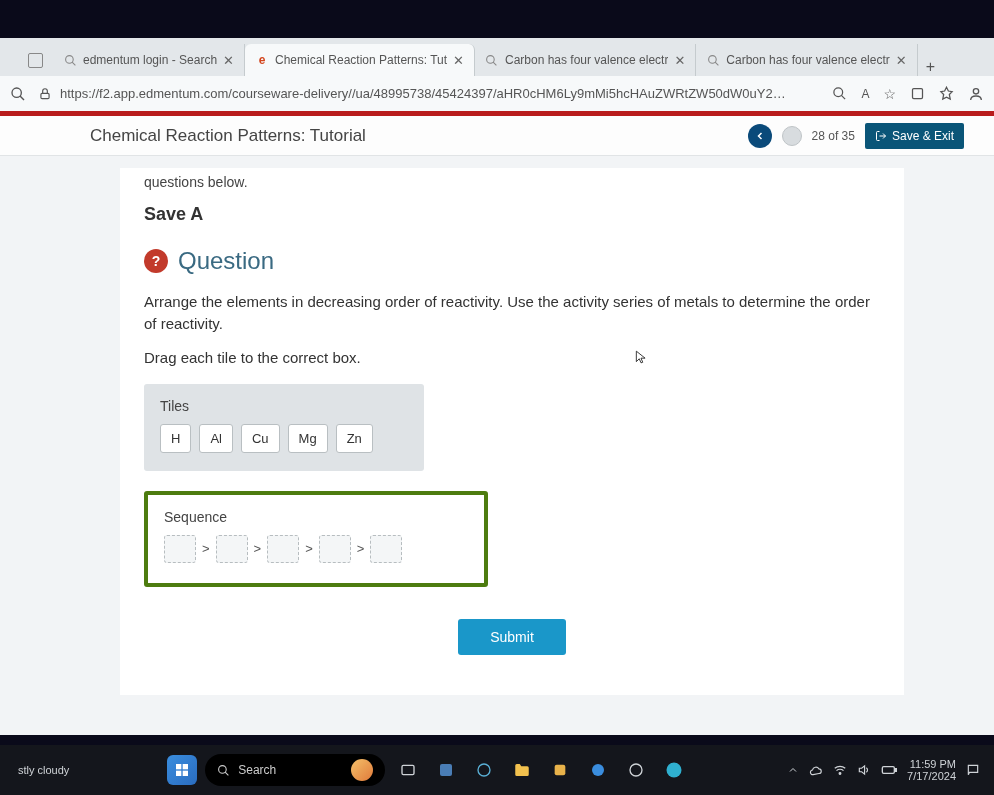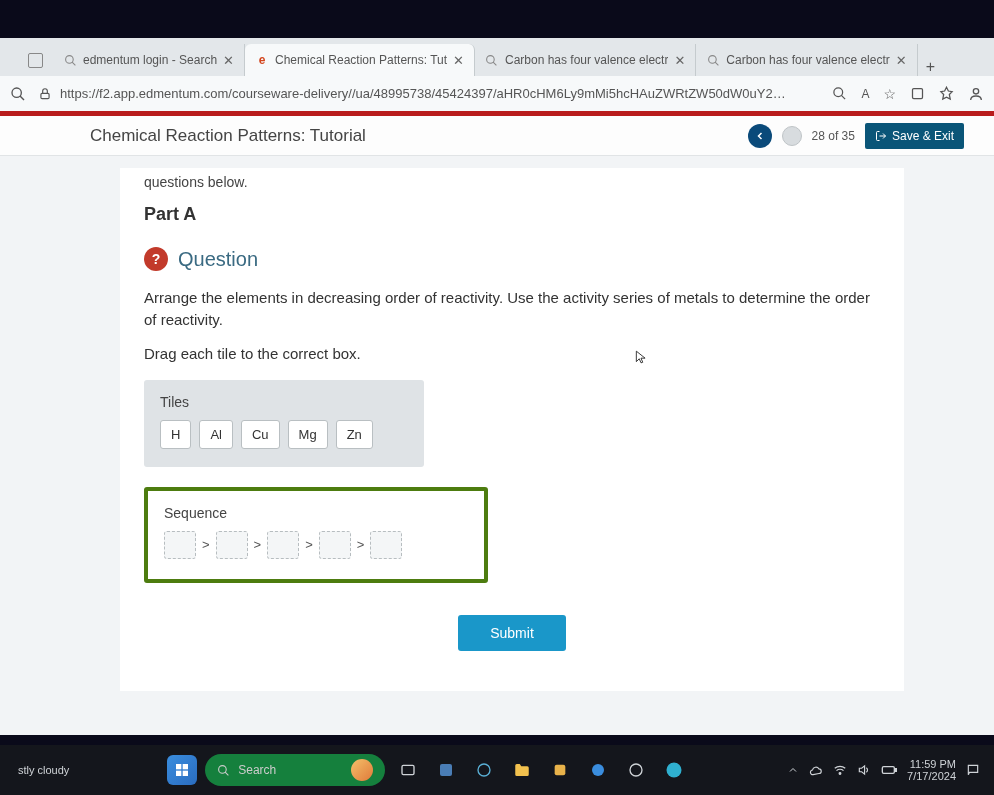--- a/index.html
+++ b/index.html
@@ -29,21 +29,21 @@
   .avatar-dot { width: 20px; height: 20px; border-radius: 50%; background: #d8dcdf; border: 1px solid #bfc4c7; }
   .progress-txt { font-size: 12px; color: #555; }
   .save-exit { background: #0a5578; color: #fff; padding: 6px 10px; font-size: 12px; border-radius: 2px; display: inline-flex; align-items: center; gap: 5px; }
 
   .content { flex: 1; background: #f2f4f6; padding: 0 90px 0 120px; overflow: auto; }
   .card { background: #fff; padding: 0 24px 30px 24px; margin-top: 12px; }
   .sub-note { font-size: 14px; color: #444; padding: 6px 0 14px 0; }
   .part-label { font-size: 18px; font-weight: 700; color: #333; margin-bottom: 22px; }
   .q-row { display: flex; align-items: center; gap: 10px; margin-bottom: 16px; }
   .q-badge { width: 24px; height: 24px; border-radius: 50%; background: #c23a2b; color: #fff; font-weight: 700; display: inline-flex; align-items: center; justify-content: center; font-size: 14px; }
-  .q-title { font-size: 20px; color: #3a6a82; font-weight: 400; }
+  .q-title { font-size: 24px; color: #3a6a82; font-weight: 400; }
   .prompt { font-size: 15px; color: #333; line-height: 1.45; margin-bottom: 14px; }
   .instr { font-size: 15px; color: #333; margin-bottom: 18px; }
 
   .tiles-panel { background: #dfe3e6; border-radius: 3px; padding: 14px 16px 18px 16px; width: 280px; margin-bottom: 20px; }
   .tiles-title { font-size: 14px; color: #444; margin-bottom: 10px; }
   .tiles-row { display: flex; gap: 8px; }
   .tile { background: #fff; border: 1px solid #b9bfc2; border-radius: 3px; padding: 6px 10px; font-size: 13px; color: #333; cursor: grab; }
 
   .seq-panel { border: 4px solid #4d7c0f; border-radius: 3px; padding: 14px 20px 20px 16px; width: 344px; margin-bottom: 26px; }
   .seq-title { font-size: 14px; color: #444; margin-bottom: 10px; }
@@ -51,21 +51,21 @@
   .slot { width: 32px; height: 28px; border: 1.5px dashed #b7bdc0; border-radius: 3px; background: #f4f6f7; }
   .gt { font-size: 13px; color: #555; }
 
   .submit-row { text-align: center; padding: 6px 0 10px 0; }
   .submit-btn { background: #1a97c9; color: #fff; border: none; padding: 10px 32px; font-size: 14px; border-radius: 3px; cursor: pointer; }
 
   .cursor { position: absolute; top: 348px; left: 634px; font-size: 15px; color: #222; pointer-events: none; }
 
   .taskbar { position: absolute; left: 0; right: 0; bottom: 0; height: 50px; background: #14161c; display: flex; align-items: center; padding: 0 14px; }
   .tb-center { flex: 1; display: flex; align-items: center; justify-content: center; gap: 8px; }
-  .tb-search { background: #15803d; border-radius: 18px; height: 32px; width: 180px; display: flex; align-items: center; padding: 0 12px; gap: 8px; color: #ccc; font-size: 12px; }
+  .tb-search { background: #000000; border-radius: 18px; height: 32px; width: 180px; display: flex; align-items: center; padding: 0 12px; gap: 8px; color: #ccc; font-size: 12px; }
   .tb-icon { width: 30px; height: 30px; border-radius: 6px; display: inline-flex; align-items: center; justify-content: center; color: #e5e7ea; font-size: 14px; }
   .tb-icon.win { background: linear-gradient(135deg,#3a8dde,#2a6cbf); }
   .tb-icon.folder { color: #f2c14e; }
   .tb-icon.edge { color: #2fb0d0; }
   .tb-left-label { color: #cfd3d7; font-size: 11px; margin-left: 4px; }
   .tb-right { display: flex; align-items: center; gap: 10px; color: #cfd3d7; font-size: 11px; }
   .clock { text-align: right; line-height: 1.1; }
   .tab-strip .leading-icon { width: 15px; height: 15px; border: 1.5px solid #888; border-radius: 2px; margin-right: 10px; margin-bottom: 8px; }
 
   svg { display: block; }
@@ -183,21 +183,21 @@
             <line x1="21" y1="12" x2="9" y2="12"></line>
           </svg>
         <span>Save &amp; Exit</span>
       </span>
     </div>
   </div>
 
   <div class="content">
     <div class="card">
       <div class="sub-note">questions below.</div>
-      <div class="part-label">Part A</div>
+      <div class="part-label">Save A</div>
 
       <div class="q-row">
         <span class="q-badge">?</span>
         <span class="q-title">Question</span>
       </div>
 
       <div class="prompt">Arrange the elements in decreasing order of reactivity. Use the activity series of metals to determine the order of reactivity.</div>
       <div class="instr">Drag each tile to the correct box.</div>
 
       <div class="tiles-panel">

